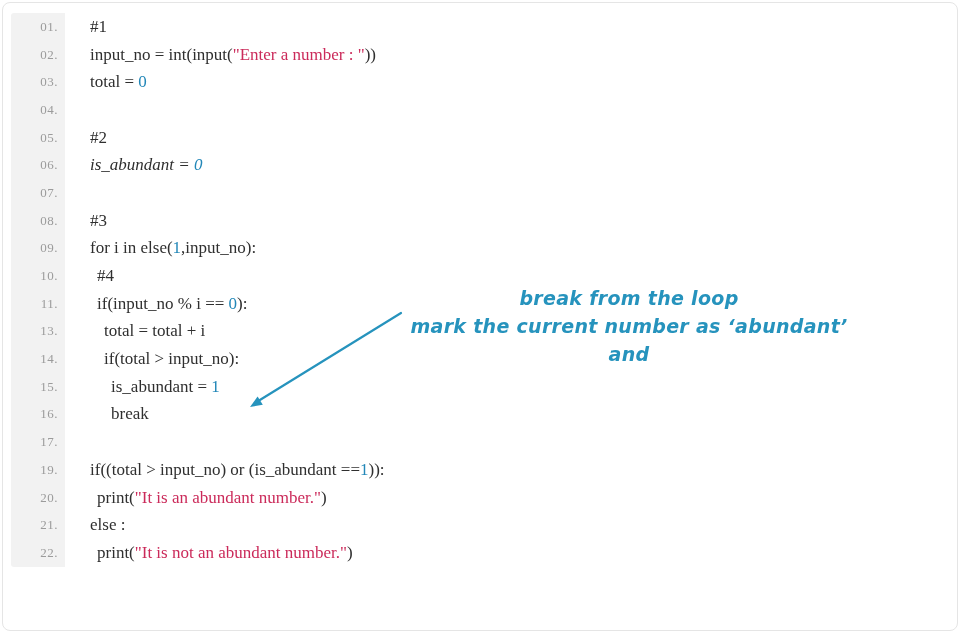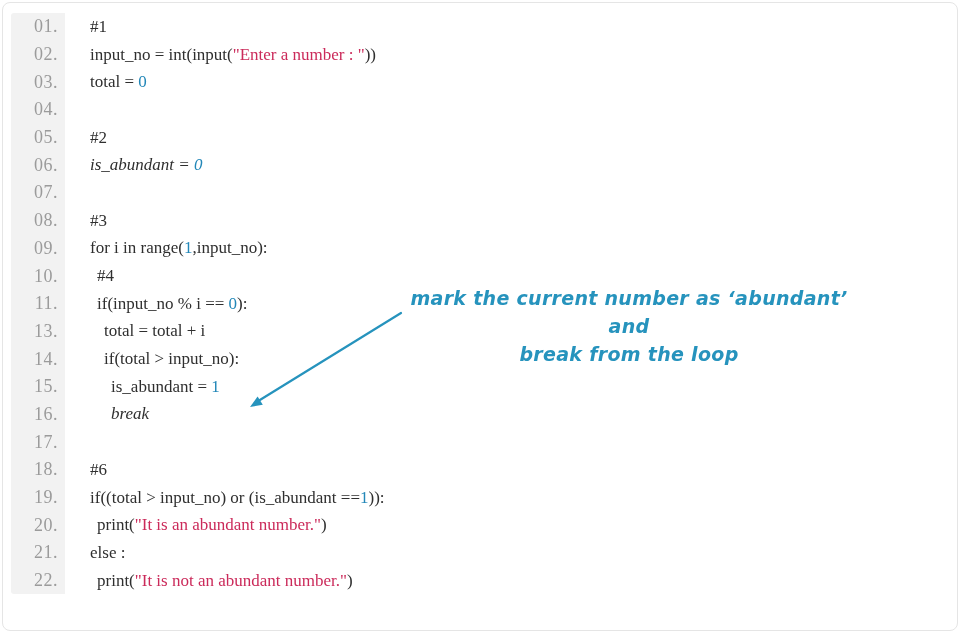--- a/index.html
+++ b/index.html
@@ -29,21 +29,21 @@
   .row {
     display: flex;
     height: 27.7px;
     align-items: center;
   }
   .lineno {
     flex: 0 0 54px;
     align-self: stretch;
     background: var(--gutter-bg, #f2f2f2);
     color: var(--line-number, #9b9b9b);
-    font-size: 18px;
+    font-size: 13px;
     letter-spacing: 0.5px;
     display: flex;
     align-items: center;
     justify-content: flex-end;
     padding-right: 7px;
     box-sizing: border-box;
   }
   .row:first-child .lineno { border-top-left-radius: 3px; }
   .row:last-child .lineno { border-bottom-left-radius: 3px; }
   .codetext {
@@ -115,21 +115,21 @@
       <div class="row">
         <span class="lineno">07.</span>
         <span class="codetext" style="padding-left: 25px;"></span>
       </div>
       <div class="row">
         <span class="lineno">08.</span>
         <span class="codetext" style="padding-left: 25px;"><span class="tok-plain">#3</span></span>
       </div>
       <div class="row">
         <span class="lineno">09.</span>
-        <span class="codetext" style="padding-left: 25px;"><span class="tok-plain">for i in range(</span><span class="tok-number">1</span><span class="tok-plain">,input_no):</span></span>
+        <span class="codetext" style="padding-left: 25px;"><span class="tok-plain">for i in else(</span><span class="tok-number">1</span><span class="tok-plain">,input_no):</span></span>
       </div>
       <div class="row">
         <span class="lineno">10.</span>
         <span class="codetext" style="padding-left: 32px;"><span class="tok-plain">#4</span></span>
       </div>
       <div class="row">
         <span class="lineno">11.</span>
         <span class="codetext" style="padding-left: 32px;"><span class="tok-plain">if(input_no % i == </span><span class="tok-number">0</span><span class="tok-plain">):</span></span>
       </div>
       <div class="row">
@@ -139,51 +139,47 @@
       <div class="row">
         <span class="lineno">14.</span>
         <span class="codetext" style="padding-left: 39px;"><span class="tok-plain">if(total &gt; input_no):</span></span>
       </div>
       <div class="row">
         <span class="lineno">15.</span>
         <span class="codetext" style="padding-left: 46px;"><span class="tok-plain">is_abundant = </span><span class="tok-number">1</span></span>
       </div>
       <div class="row">
         <span class="lineno">16.</span>
-        <span class="codetext" style="padding-left: 46px; font-style: italic;"><span class="tok-plain">break</span></span>
+        <span class="codetext" style="padding-left: 46px;"><span class="tok-plain">break</span></span>
       </div>
       <div class="row">
         <span class="lineno">17.</span>
         <span class="codetext" style="padding-left: 25px;"></span>
-      </div>
-      <div class="row">
-        <span class="lineno">18.</span>
-        <span class="codetext" style="padding-left: 25px;"><span class="tok-plain">#6</span></span>
       </div>
       <div class="row">
         <span class="lineno">19.</span>
         <span class="codetext" style="padding-left: 25px;"><span class="tok-plain">if((total &gt; input_no) or (is_abundant ==</span><span class="tok-number">1</span><span class="tok-plain">)):</span></span>
       </div>
       <div class="row">
         <span class="lineno">20.</span>
         <span class="codetext" style="padding-left: 32px;"><span class="tok-plain">print(</span><span class="tok-string">"It is an abundant number."</span><span class="tok-plain">)</span></span>
       </div>
       <div class="row">
         <span class="lineno">21.</span>
         <span class="codetext" style="padding-left: 25px;"><span class="tok-plain">else :</span></span>
       </div>
       <div class="row">
         <span class="lineno">22.</span>
         <span class="codetext" style="padding-left: 32px;"><span class="tok-plain">print(</span><span class="tok-string">"It is not an abundant number."</span><span class="tok-plain">)</span></span>
       </div>
     </div>
 
   <div class="annotation">
+    <div>break from the loop</div>
     <div>mark the current number as ‘abundant’ and</div>
-    <div>break from the loop</div>
   </div>
 
   <svg class="arrow-svg" width="168" height="112" viewBox="0 0 168 112" xmlns="http://www.w3.org/2000/svg">
     <line x1="160" y1="10" x2="14" y2="100"></line>
     <polygon points="9,104 16.6,93.4 21.8,101.8"></polygon>
   </svg>
 
 </div>
 
 </body></html>

